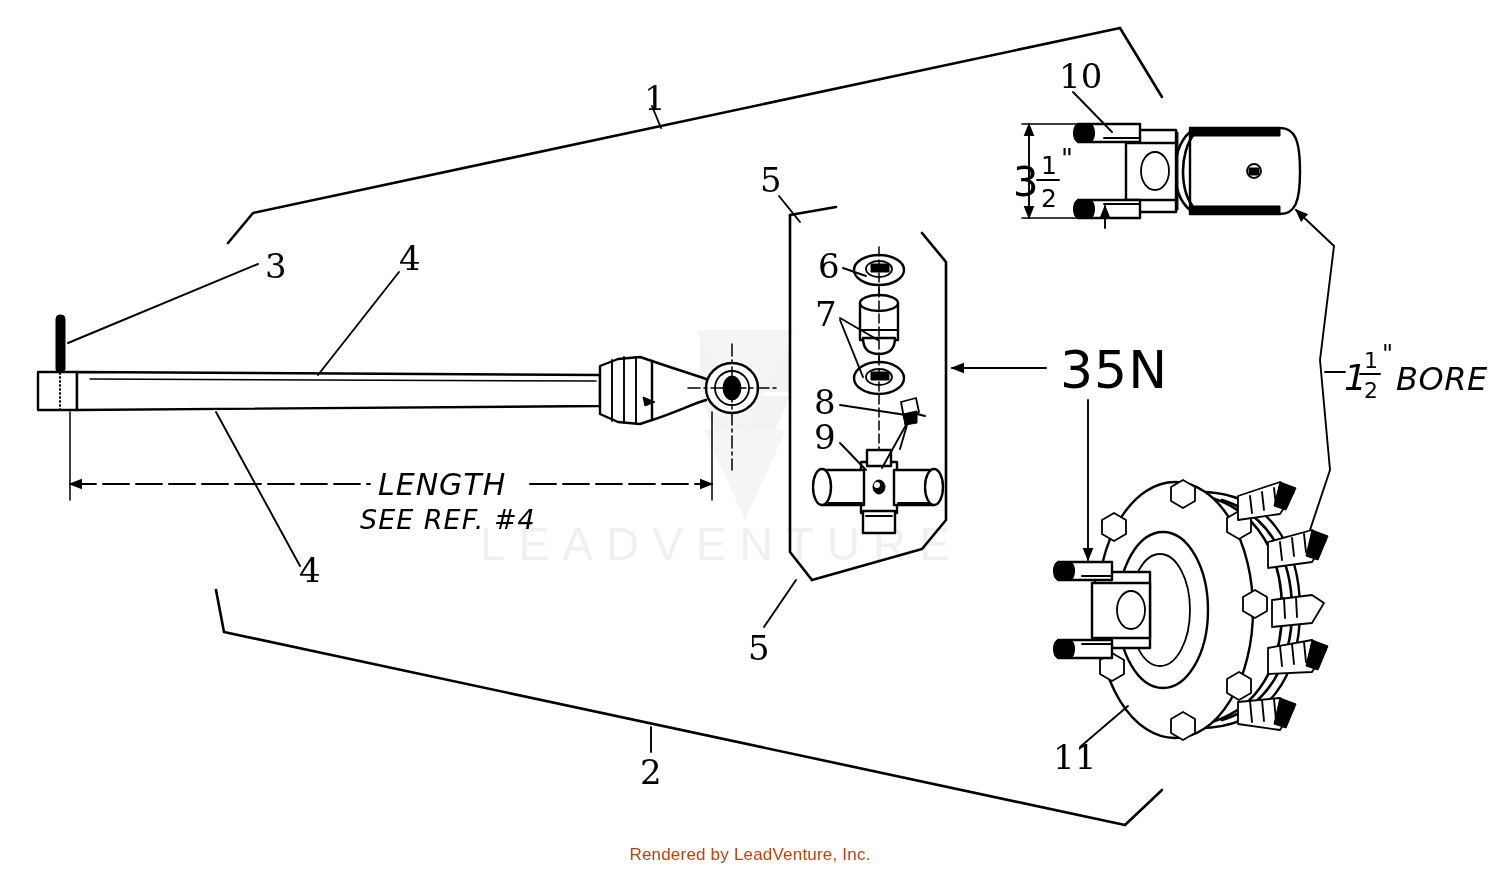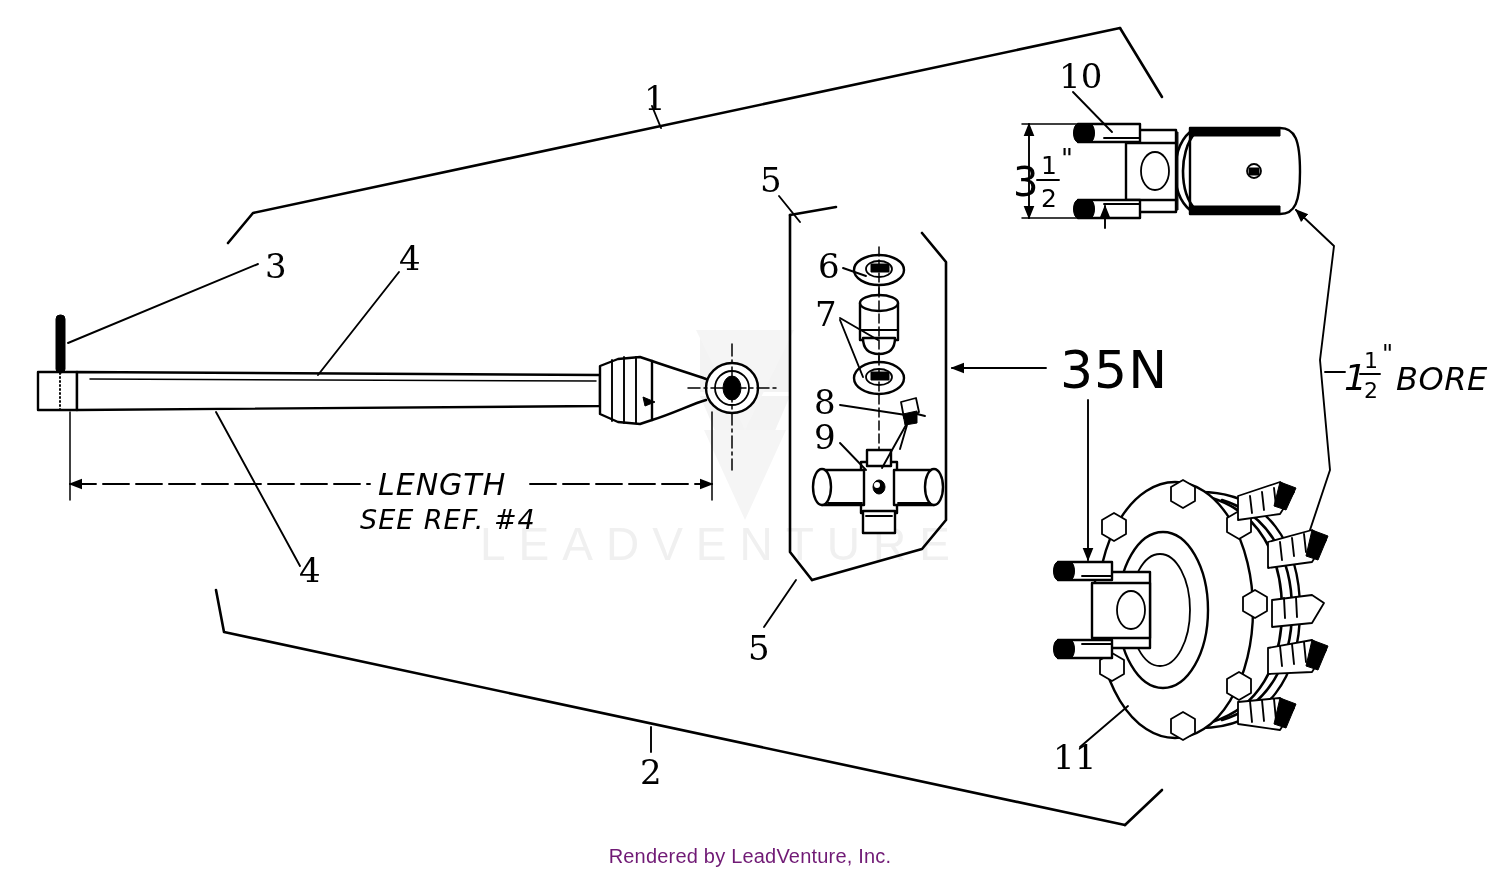--- a/index.html
+++ b/index.html
@@ -27,22 +27,22 @@
     width: 1500px;
     height: 889px;
   }
   .footer-credit {
     position: absolute;
     left: 0;
     top: 845px;
     width: 1500px;
     text-align: center;
     font-family: "Liberation Sans", sans-serif;
-    font-size: 20px;
-    color: #701a75;
+    font-size: 17px;
+    color: #c2410c;
     letter-spacing: 0.2px;
   }
   
 </style>
 </head>
 <body>
 
 <div id="stage">
 
   <svg id="diagram-svg" viewBox="0 0 1500 889" xmlns="http://www.w3.org/2000/svg">

